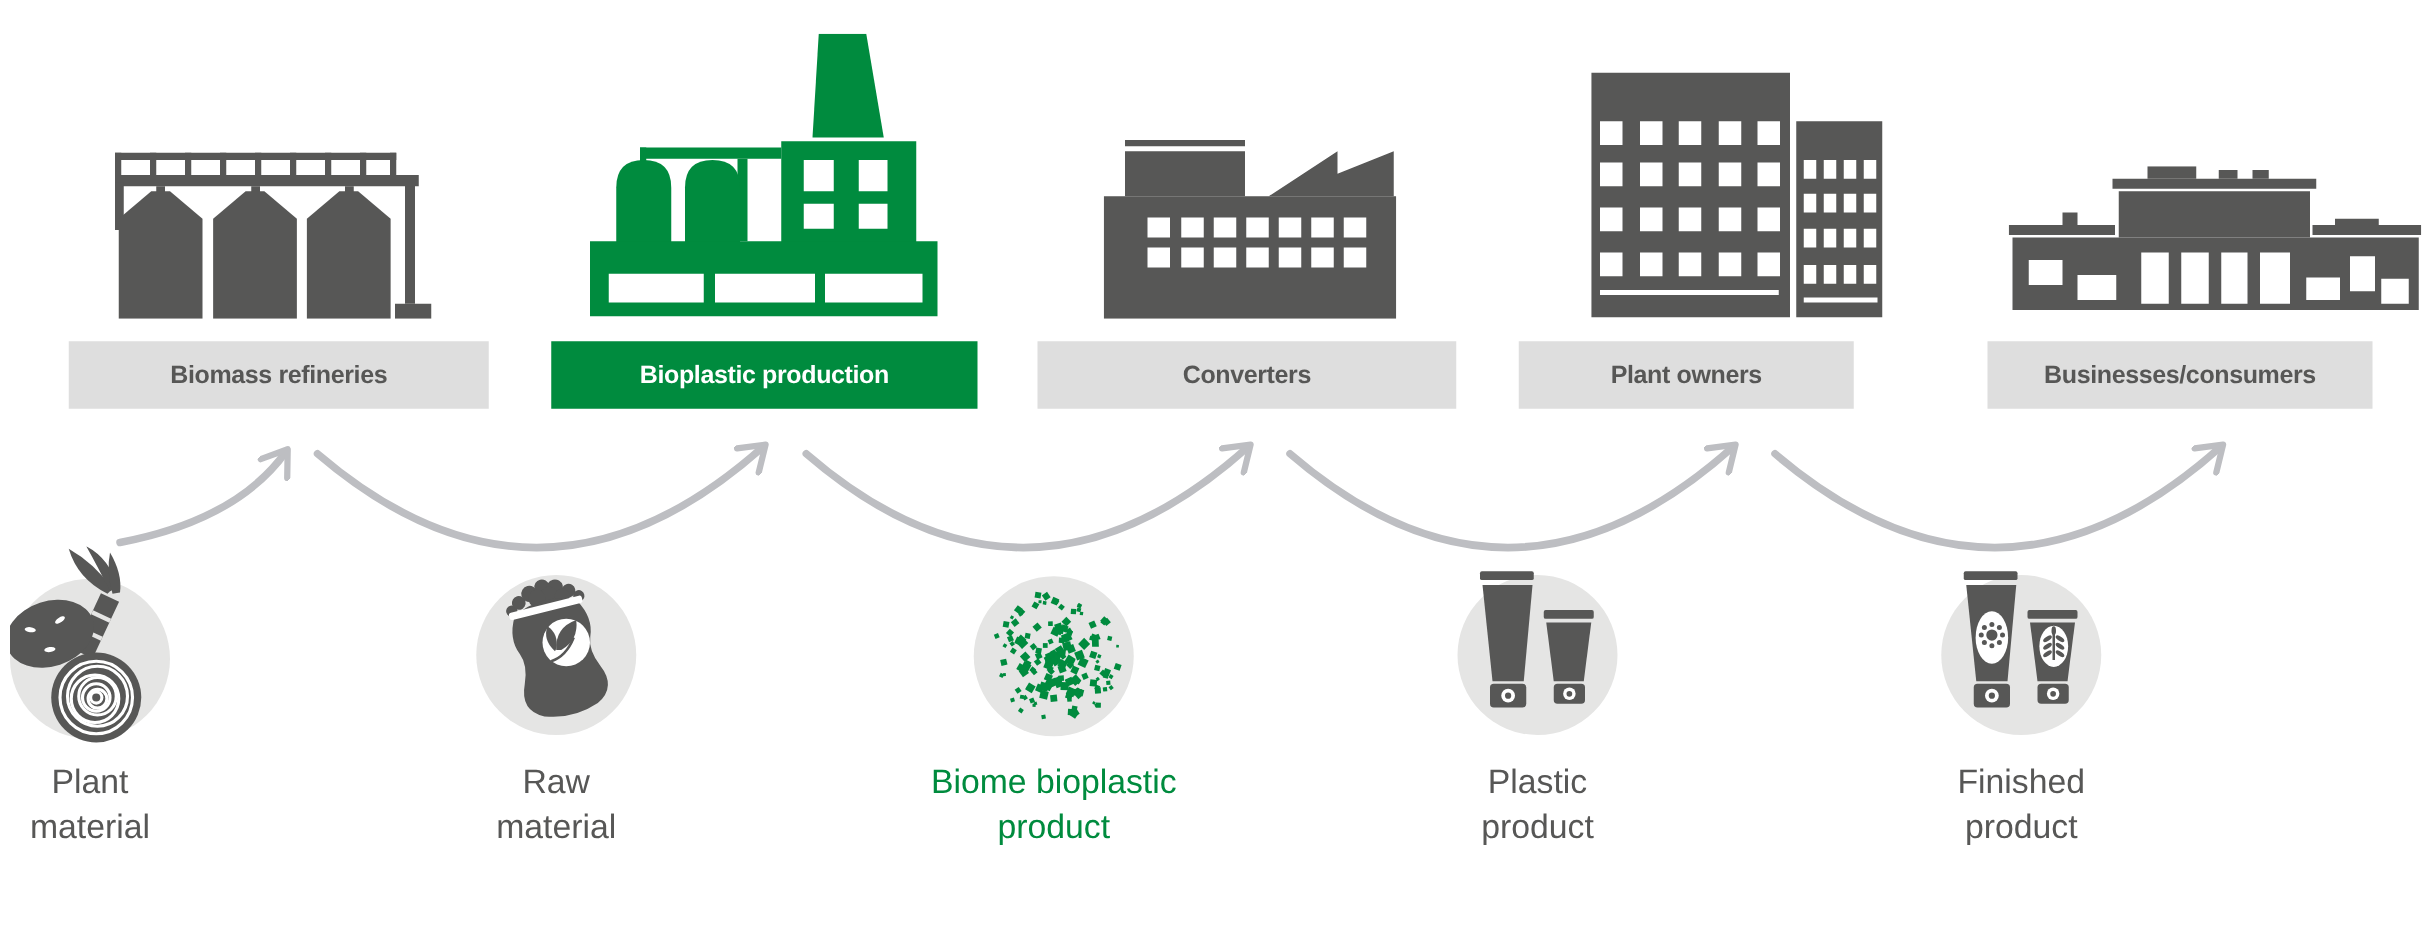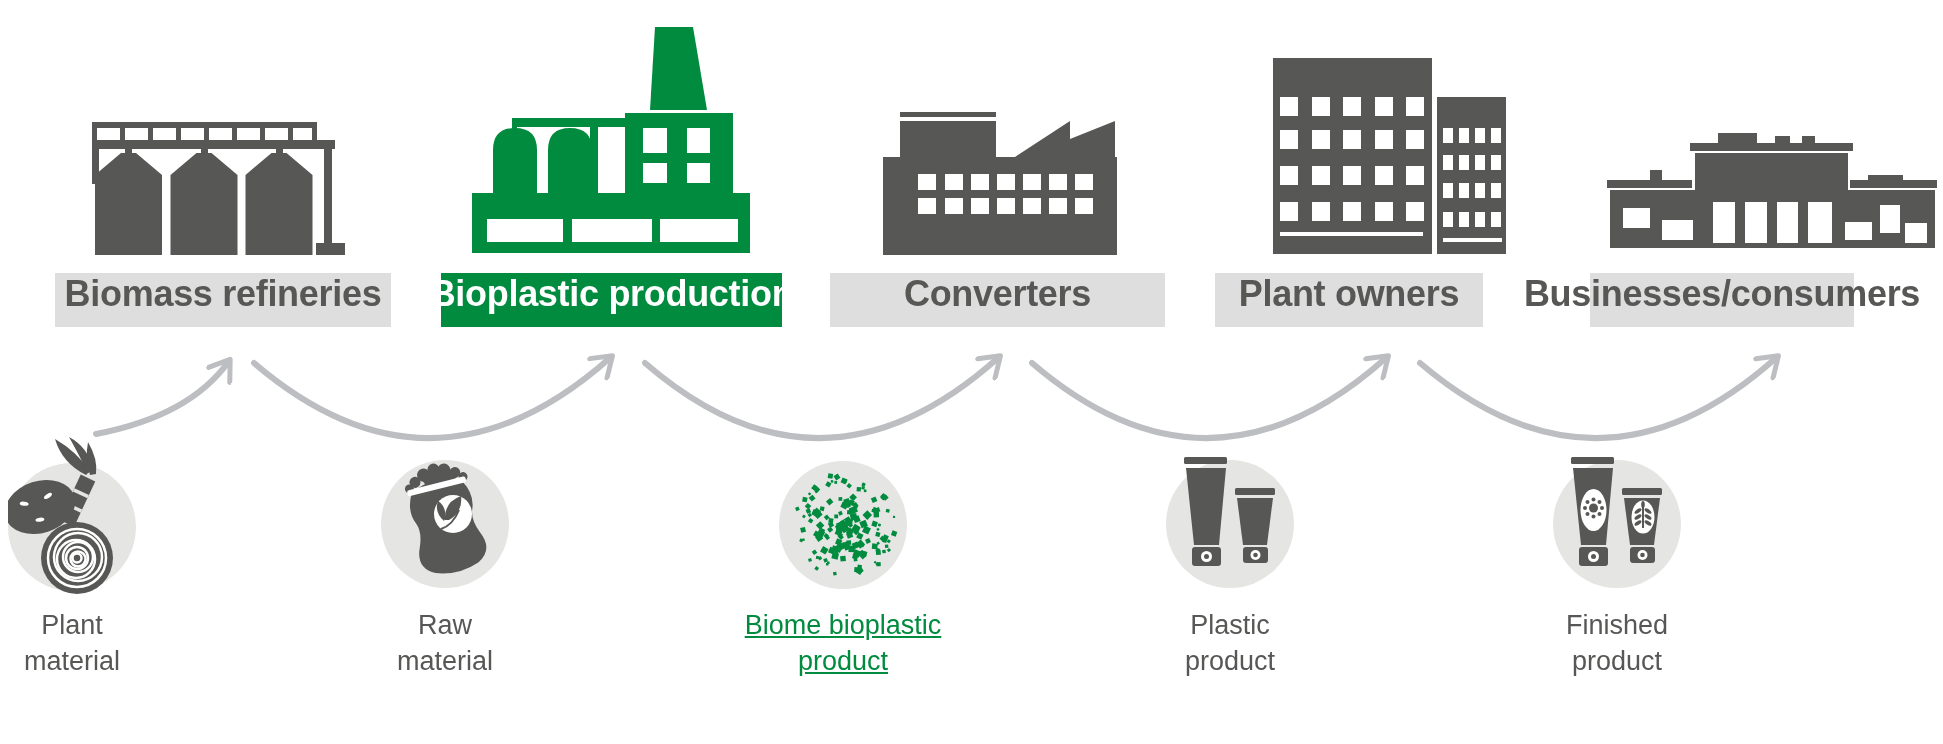--- a/index.html
+++ b/index.html
@@ -10,30 +10,30 @@
     --green:#008b3e;
   }
   *{box-sizing:border-box;}
   html,body{margin:0;padding:0;background:#fff;}
   body{font-family:"Liberation Sans",sans-serif;}
   .canvas{position:relative;width:1943px;height:744px;background:#fff;overflow:hidden;}
   .abs{position:absolute;}
   .stage{
     position:absolute;top:273px;height:54px;
     background:var(--label-bg);color:var(--gray);
-    font-weight:bold;font-size:36px;letter-spacing:-0.3px;
-    display:flex;align-items:flex-start;justify-content:center;white-space:nowrap;
+    font-weight:bold;font-size:20px;letter-spacing:-0.3px;
+    display:flex;align-items:center;justify-content:center;white-space:nowrap;
   }
   .stage--green{background:var(--green);color:#ffffff;}
   .material-circle{position:absolute;width:128px;height:128px;border-radius:50%;background:var(--circle-bg);}
   .caption{
     position:absolute;top:607px;width:300px;text-align:center;
     font-size:27px;line-height:36px;color:var(--gray);
   }
-  .caption--green{color:var(--green);text-decoration:underline;}
+  .caption--green{color:var(--green);}
   .caption span{display:block;}
   .g{fill:var(--gray);}
   .gr{fill:var(--green);}
   .w{fill:#ffffff;}
   .cb{fill:var(--circle-bg);}
   .arrowline{stroke:var(--arrow);stroke-width:6;fill:none;stroke-linecap:round;}
   .arrowhead-path{stroke:var(--arrow);stroke-width:5;fill:none;stroke-linecap:round;stroke-linejoin:round;}
 </style>
 </head>
 <body>
@@ -198,21 +198,21 @@
   </div>
   <div class="stage stage--green" style="left:441px;width:341px">
     <span>Bioplastic production</span>
   </div>
   <div class="stage" style="left:830px;width:335px">
     <span>Converters</span>
   </div>
   <div class="stage" style="left:1215px;width:268px">
     <span>Plant owners</span>
   </div>
-  <div class="stage" style="left:1590px;width:264px">
+  <div class="stage" style="left:1590px;width:308px">
     <span>Businesses/consumers</span>
   </div>
 
   <svg class="abs" style="left:0;top:0" width="1943" height="744" viewBox="0 0 1943 744">
     <defs>
       <marker id="arrowhead" viewBox="0 0 34 30" refX="21" refY="15" markerWidth="34" markerHeight="30" markerUnits="userSpaceOnUse" orient="auto">
         <path class="arrowhead-path" d="M 4 2 L 23 15 L 4 28"></path>
       </marker>
     </defs>
     <path class="arrowline" d="M 96 434 Q 190 416 229 361" marker-end="url(#arrowhead)"></path>

